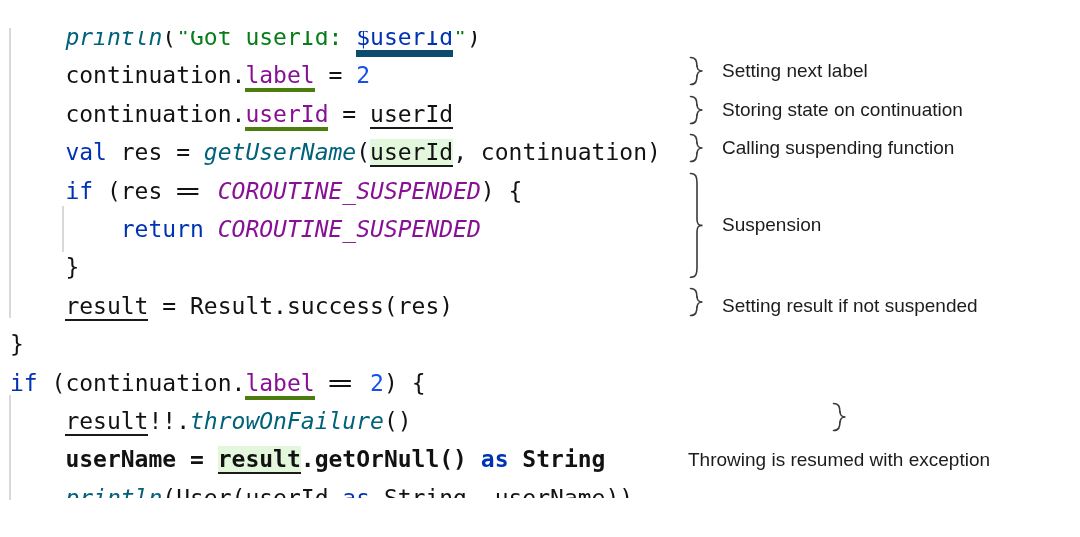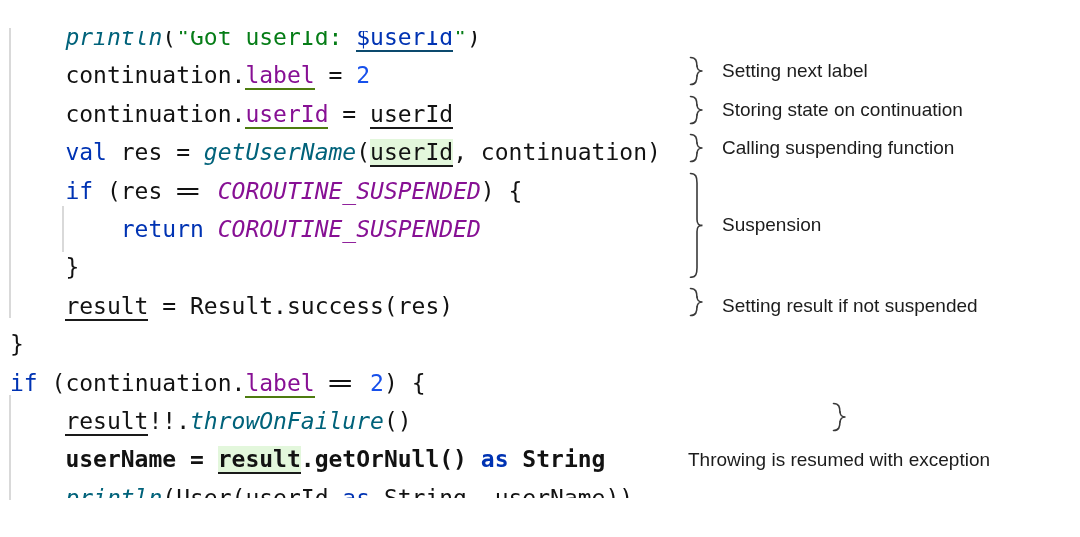--- a/index.html
+++ b/index.html
@@ -22,24 +22,24 @@
     font-family:"DejaVu Sans Mono",monospace;
     font-size:23px;line-height:38.4px;
     color:var(--plain,#121212);
   }
   .code-inner{margin-top:-13px;}
   .line{height:38.4px;white-space:pre;}
   .tok{white-space:pre;}
   .tok.kw{color:var(--keyword,#0033B3);}
   .tok.num{color:var(--number,#1750EB);}
   .tok.fn{color:var(--function,#00627A);font-style:italic;}
-  .tok.field{color:var(--field,#871094);border-bottom:2px solid #4d7c0f;text-align:center;}
+  .tok.field{color:var(--field,#871094);border-bottom:4px solid #4d7c0f;text-align:center;}
   .tok.constfield{color:var(--field,#871094);font-style:italic;}
   .tok.str{color:var(--string,#067D17);}
-  .tok.tmpl{color:var(--template,#0033B3);border-bottom:2px solid #0c4a6e;}
+  .tok.tmpl{color:var(--template,#0033B3);border-bottom:7px solid #0c4a6e;}
   .tok.pl{color:var(--plain,#121212);}
   .tok.und{color:var(--plain,#121212);border-bottom:2px solid #1a1a1a;}
   .tok.hl{color:var(--plain,#121212);background:var(--highlight_bg,#E3F7DC);border-bottom:2px solid #1a1a1a;}
   .tok.eq{color:var(--plain,#121212);letter-spacing:-4.5px;margin-right:9px;}
   
   .annot-layer{position:absolute;left:688px;top:0;width:392px;height:537px;}
   .annot{
     position:absolute;left:0;
     display:flex;align-items:center;gap:17px;
   }

